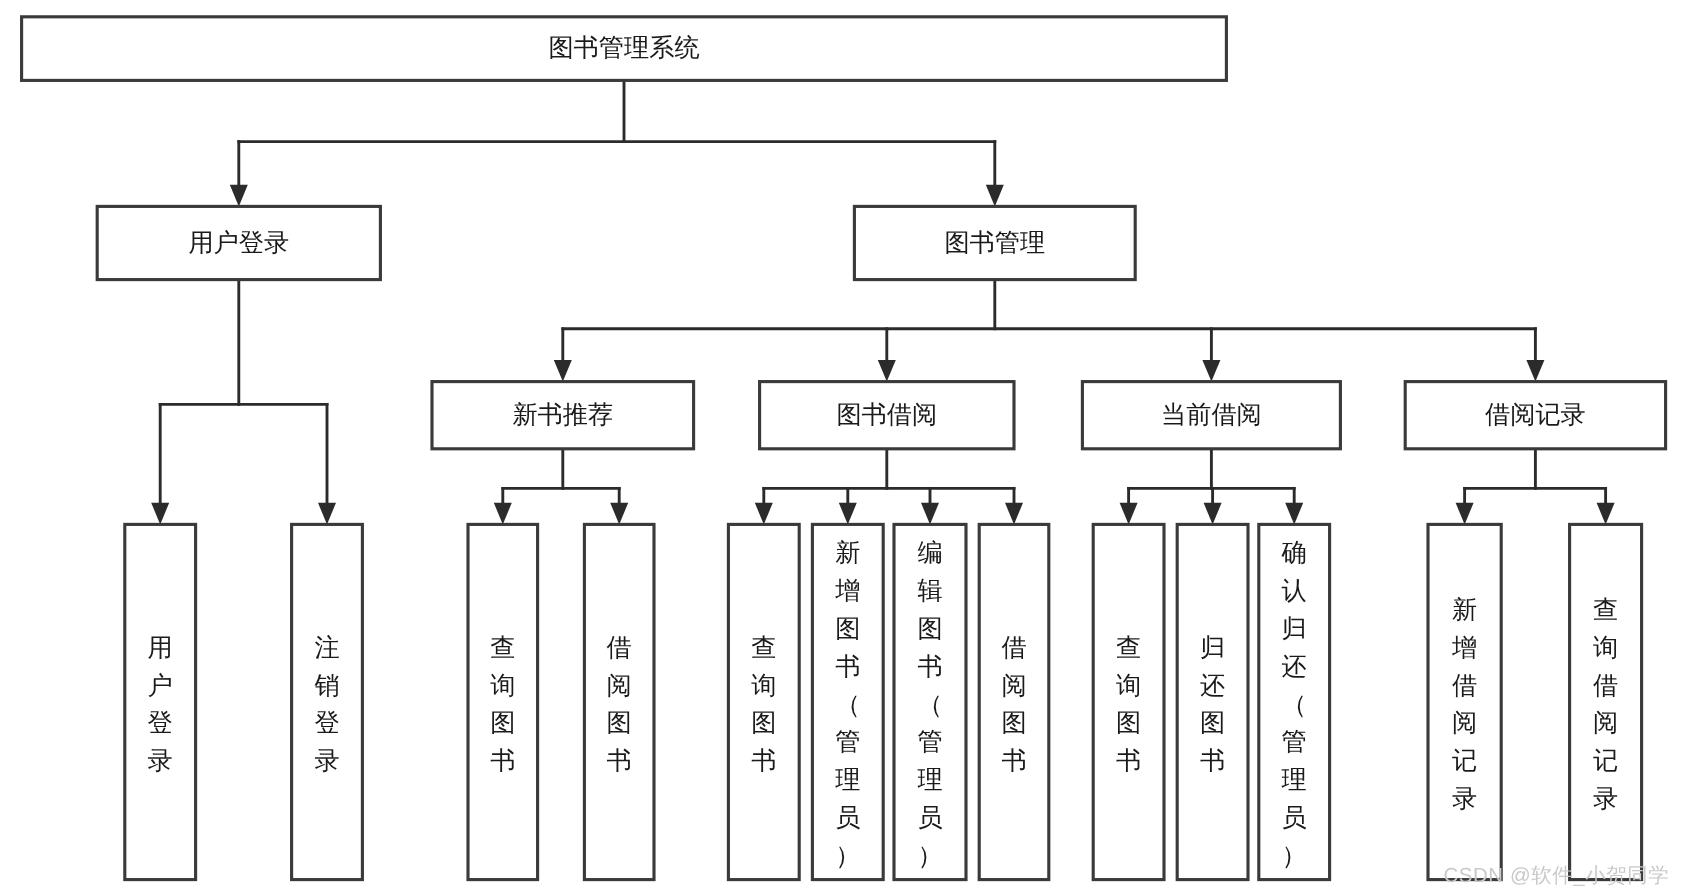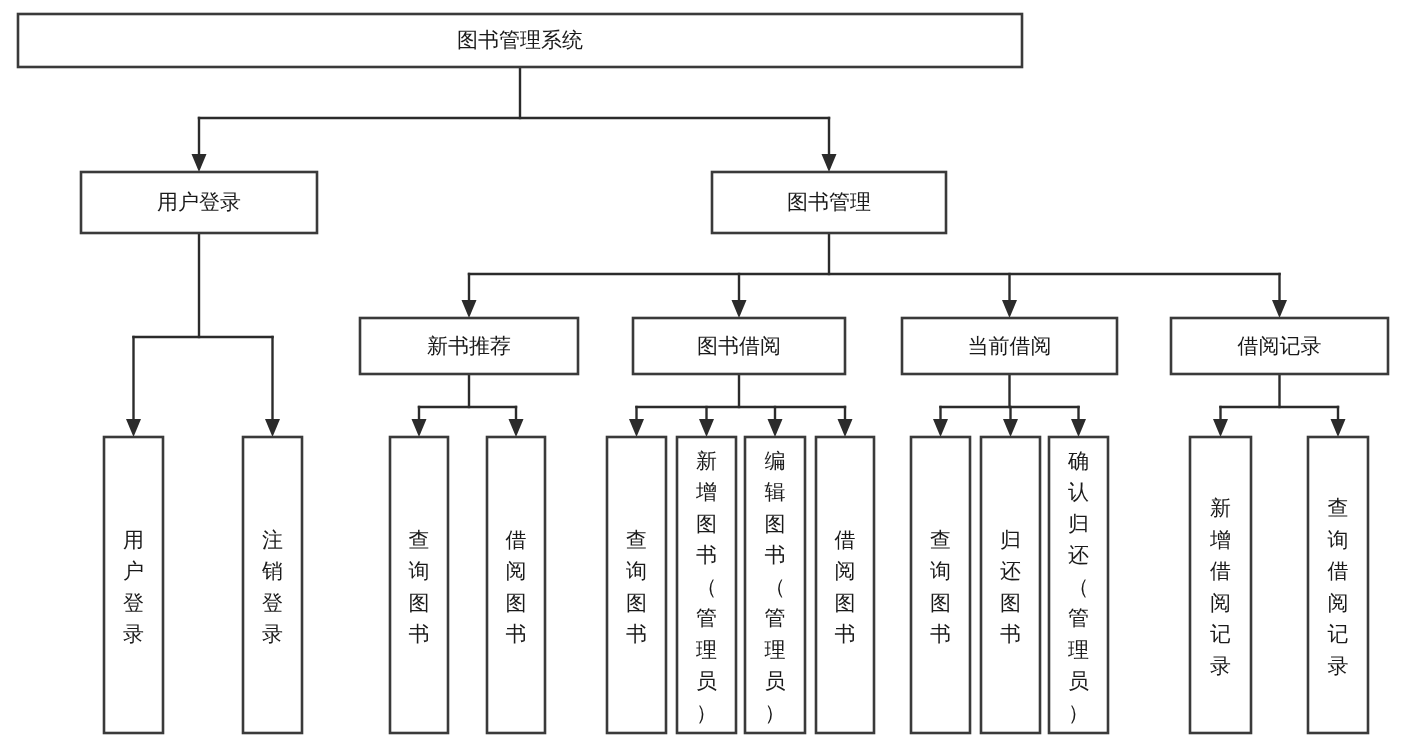--- a/index.html
+++ b/index.html
@@ -202,13 +202,14 @@
         <g>
           <rect x="1190" y="437" width="61" height="296" class="box-rect"></rect>
           <text x="1220.5" y="515.07" class="leaf-label"><tspan x="1220.5" dy="0">新</tspan><tspan x="1220.5" dy="31.5">增</tspan><tspan x="1220.5" dy="31.5">借</tspan><tspan x="1220.5" dy="31.5">阅</tspan><tspan x="1220.5" dy="31.5">记</tspan><tspan x="1220.5" dy="31.5">录</tspan></text>
         </g>
         <g>
           <rect x="1308" y="437" width="60" height="296" class="box-rect"></rect>
           <text x="1338" y="515.07" class="leaf-label"><tspan x="1338" dy="0">查</tspan><tspan x="1338" dy="31.5">询</tspan><tspan x="1338" dy="31.5">借</tspan><tspan x="1338" dy="31.5">阅</tspan><tspan x="1338" dy="31.5">记</tspan><tspan x="1338" dy="31.5">录</tspan></text>
         </g>
       </g>
   </svg>
+  <div class="watermark">CSDN @软件_小贺同学</div>
 </div>
 
 </body></html>

